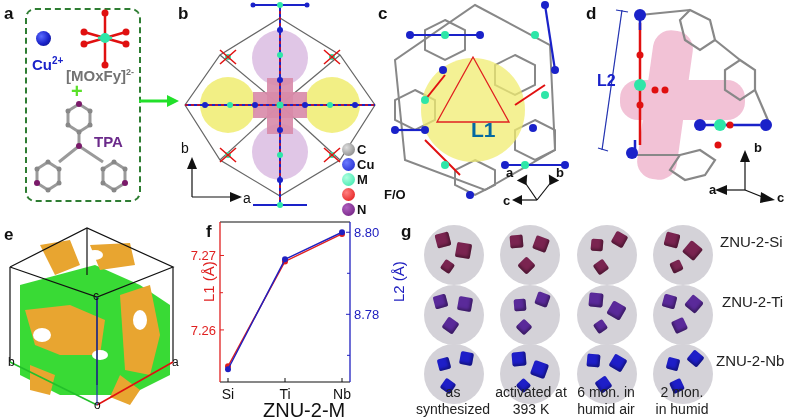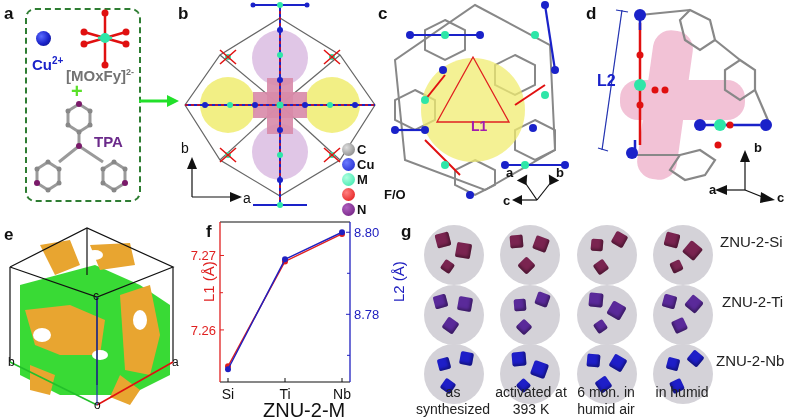--- a/index.html
+++ b/index.html
@@ -225,21 +225,21 @@
     </g>
     <g fill="#2ee6a8">
       <circle cx="60" cy="35" r="4"></circle>
         <circle cx="40" cy="100" r="4"></circle>
         <circle cx="60" cy="165" r="4"></circle>
         <circle cx="140" cy="165" r="4"></circle>
         <circle cx="160" cy="95" r="4"></circle>
         <circle cx="150" cy="35" r="4"></circle>
     </g>
   </svg>
-  <div class="abs lbl" style="left:471px;top:118px;font-size:14px;font-weight:bold;color:#a21caf;">L1</div>
+  <div class="abs lbl" style="left:471px;top:118px;font-size:21px;font-weight:bold;color:#0369a1;">L1</div>
   <svg style="left:512px;top:175px;" width="50" height="32" viewBox="0 0 50 32">
     <line x1="25" y1="25" x2="12" y2="6" stroke="#111" stroke-width="1.2"></line>
     <polygon points="6,2 18,2 12,11" fill="#111" transform="rotate(-30 12 6)"></polygon>
     <line x1="25" y1="25" x2="40" y2="6" stroke="#111" stroke-width="1.2"></line>
     <polygon points="34,2 46,2 40,11" fill="#111" transform="rotate(30 40 6)"></polygon>
     <line x1="25" y1="25" x2="6" y2="25" stroke="#111" stroke-width="1.2"></line>
     <polygon points="10,20 0,25 10,30" fill="#111"></polygon>
   </svg>
   <div class="abs lbl" style="left:506px;top:165px;font-size:13px;font-weight:bold;">a</div>
   <div class="abs lbl" style="left:556px;top:165px;font-size:13px;font-weight:bold;">b</div>
@@ -460,15 +460,16 @@
   </div>
   <div class="g-col-label" style="left:486px;top:384px;">
     <div>activated at</div>
     <div>393 K</div>
   </div>
   <div class="g-col-label" style="left:561px;top:384px;">
     <div>6 mon. in</div>
     <div>humid air</div>
   </div>
   <div class="g-col-label" style="left:637px;top:384px;">
+    <div>2 mon.</div>
     <div>in humid</div>
   </div>
 </div>
 
 </body></html>

